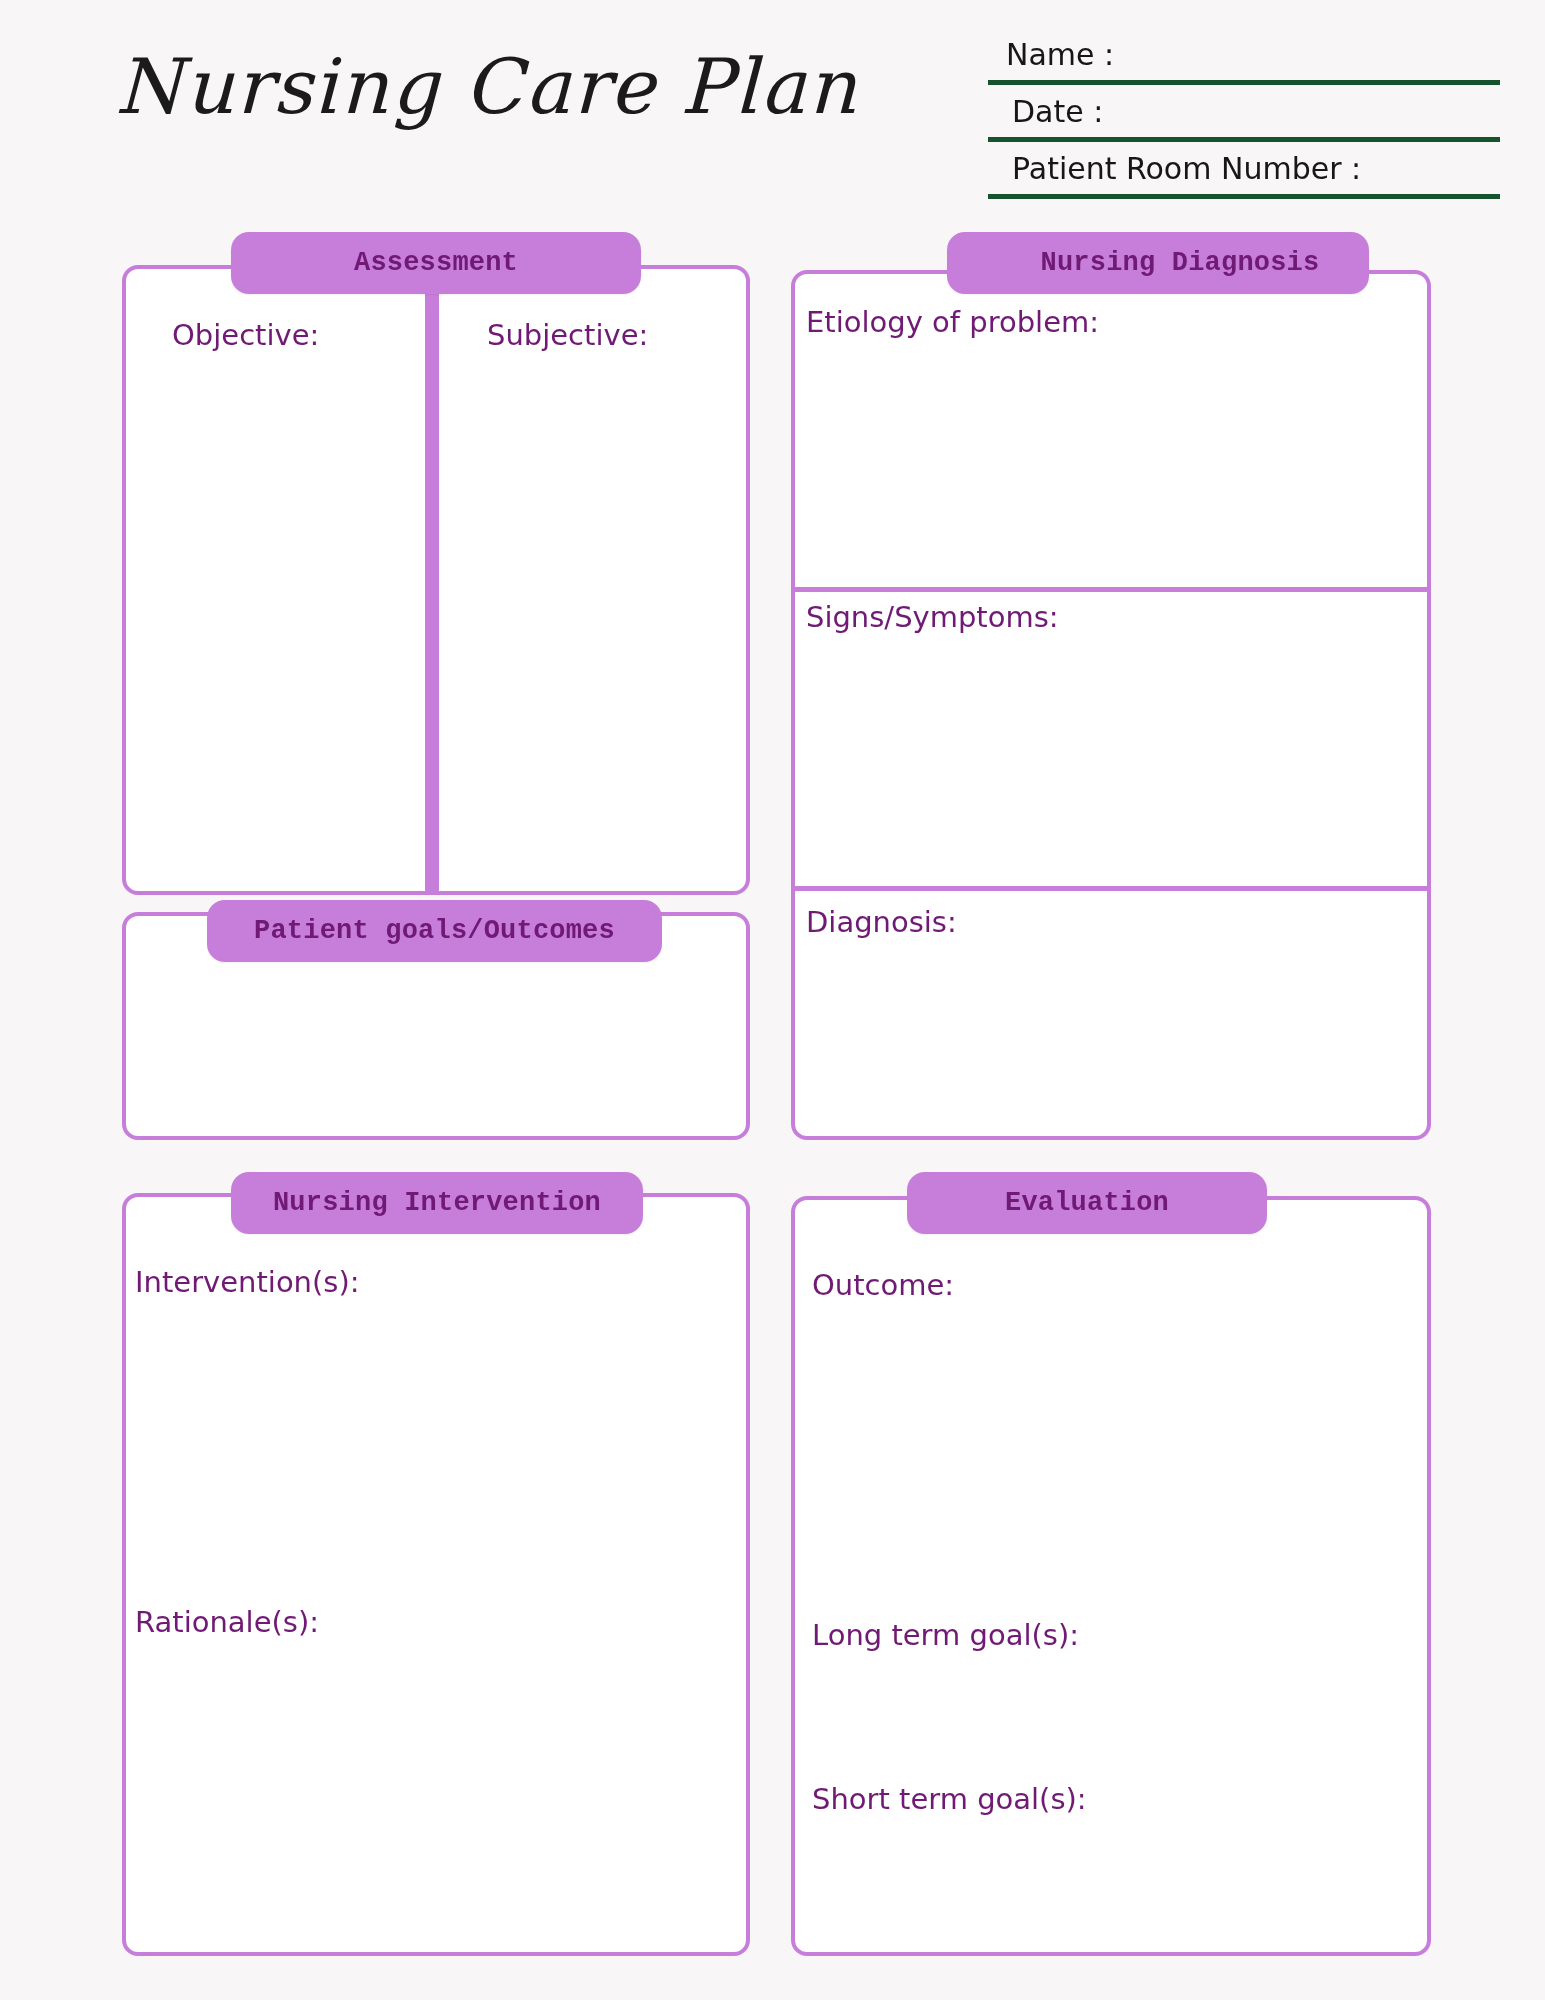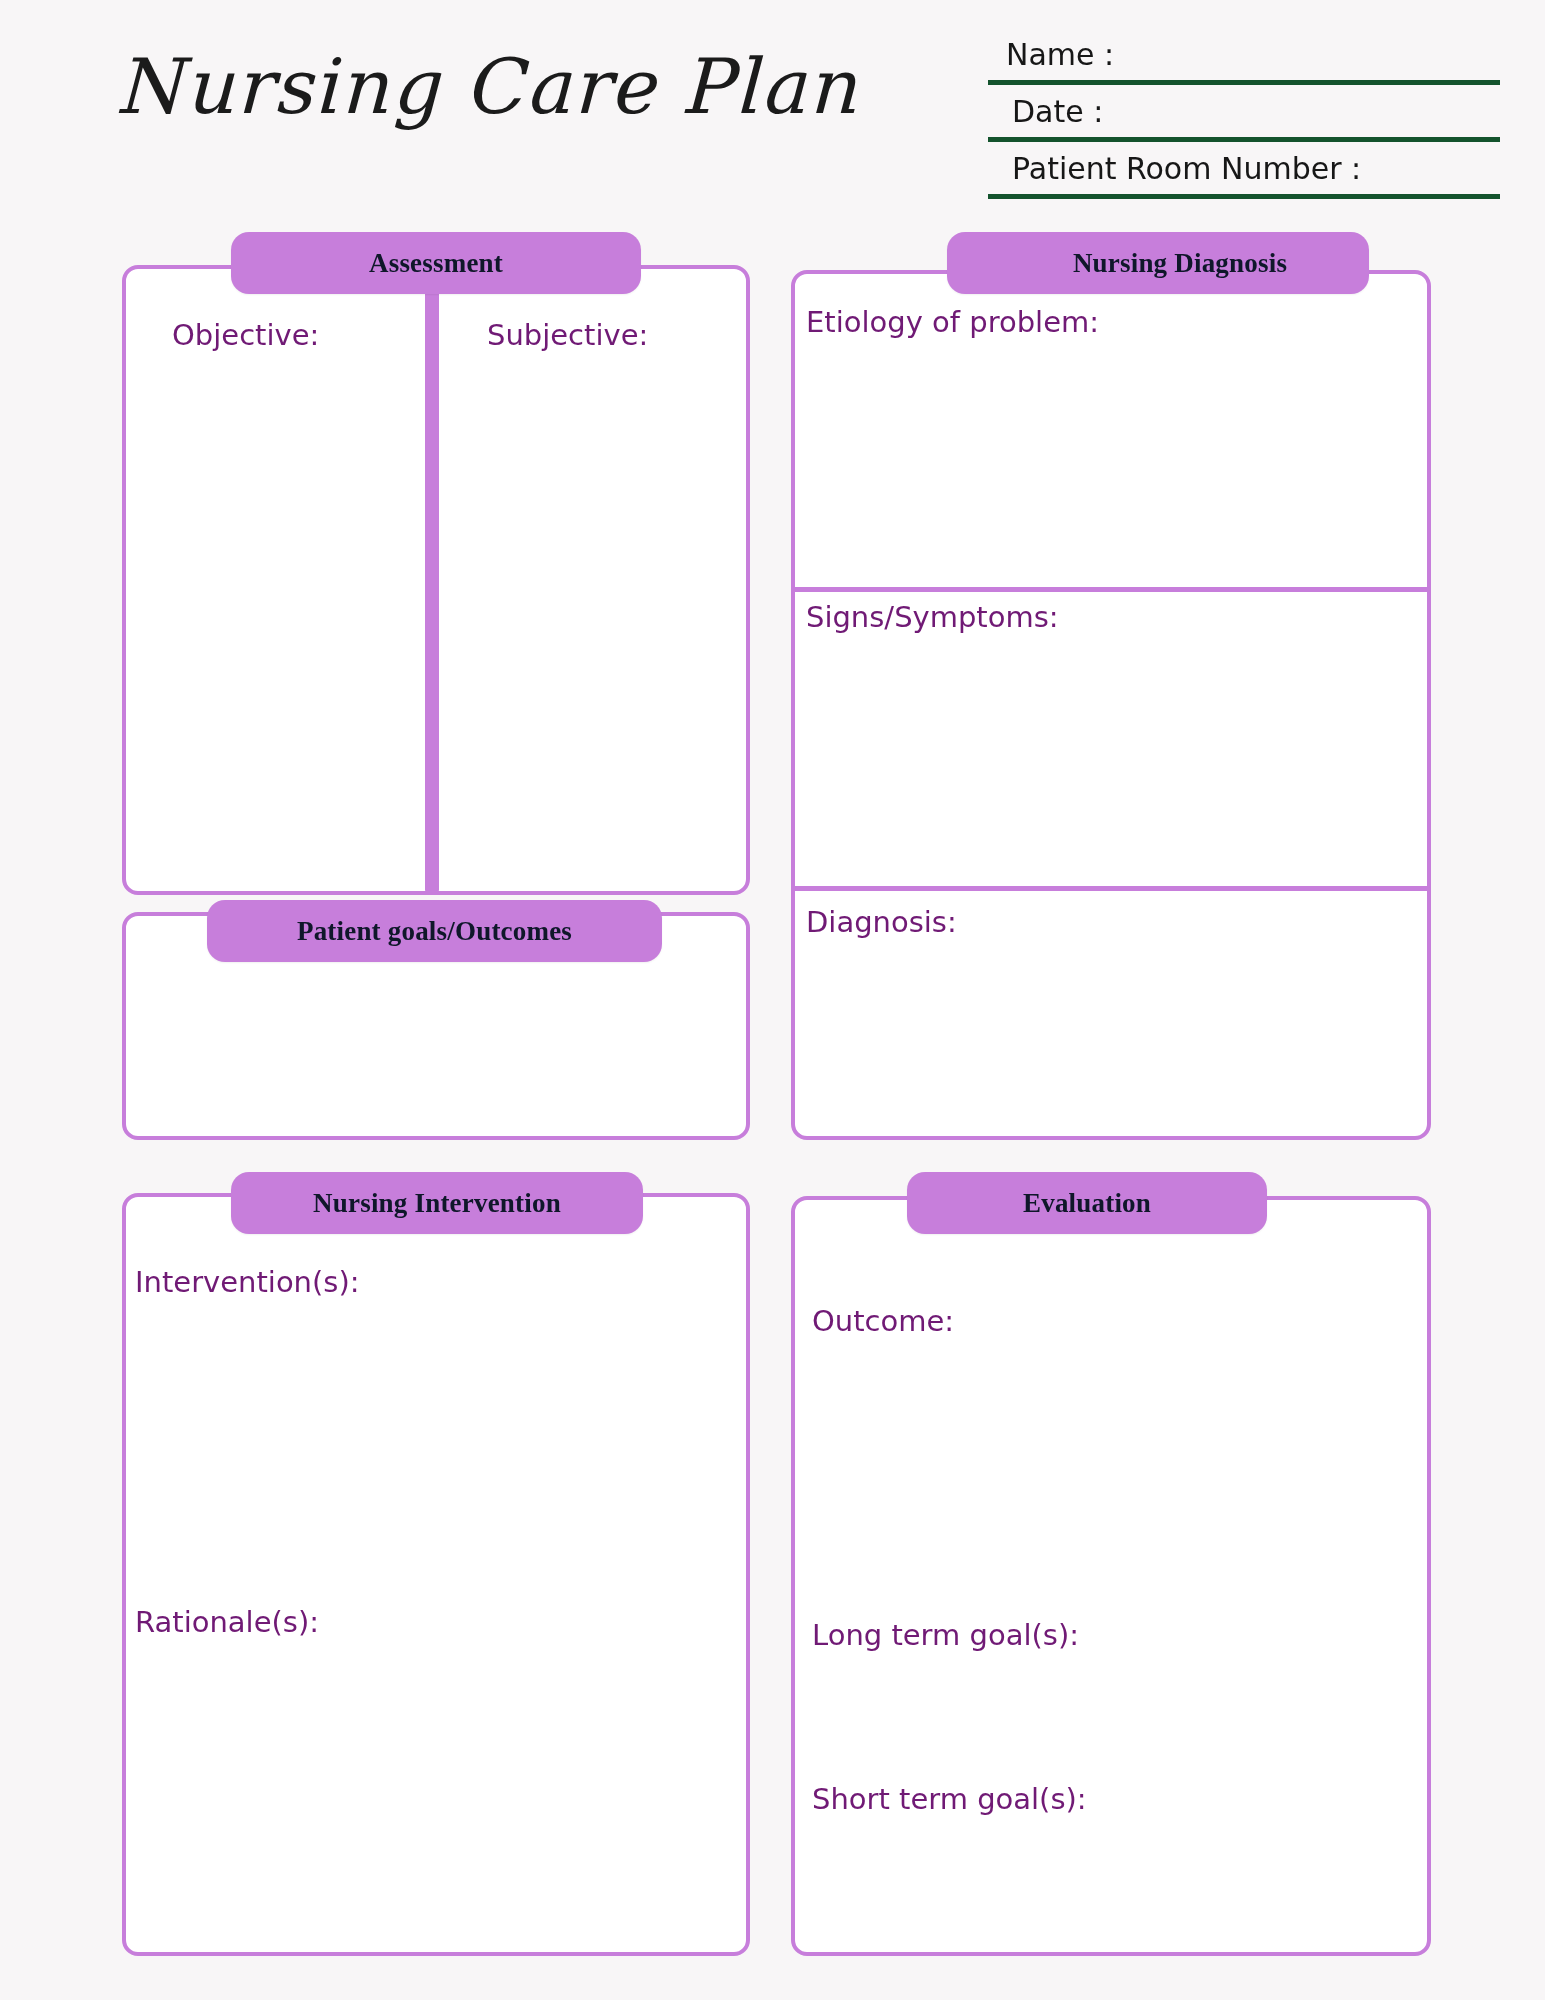--- a/index.html
+++ b/index.html
@@ -84,24 +84,24 @@
     border-radius: 18px;
     height: 62px;
     display: flex;
     align-items: center;
     justify-content: center;
     z-index: 5;
     box-shadow: 0 1px 2px rgba(0,0,0,0.06);
   }
 
   .pill-label {
-    font-family: Liberation Serif, serif;
+    font-family: Liberation Mono, monospace;
     font-weight: 700;
     font-size: 27px;
-    color: #0f172a;
+    color: #701a75;
     letter-spacing: 0.2px;
     white-space: nowrap;
   }
 
   .field-text {
     position: absolute;
     font-family: "DejaVu Sans", sans-serif;
     font-size: 29px;
     font-weight: 400;
     color: #701a75;
@@ -195,21 +195,21 @@
     left: 791px;
     top: 1196px;
     width: 640px;
     height: 760px;
   }
   #evaluation-pill {
     left: 907px;
     top: 1172px;
     width: 360px;
   }
-  #outcome-label { left: 812px; top: 1304px; text-align: right; }
+  #outcome-label { left: 812px; top: 1268px; text-align: right; }
   #longterm-label { left: 812px; top: 1618px; }
   #shortterm-label { left: 812px; top: 1782px; }
 </style>
 </head>
 <body>
 
 <div class="page">
 
   <div class="header">
 

